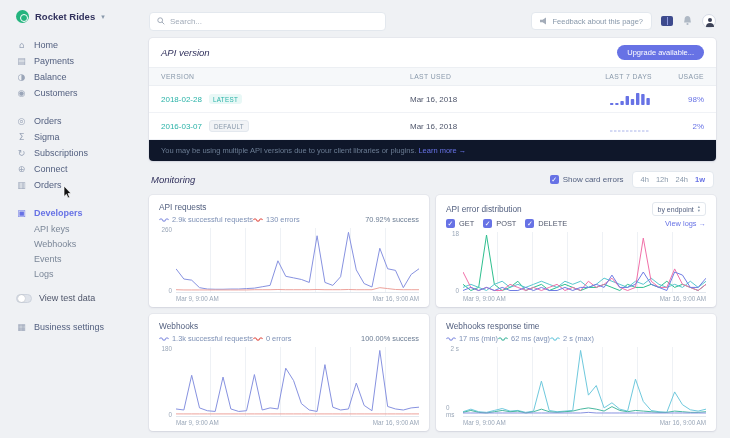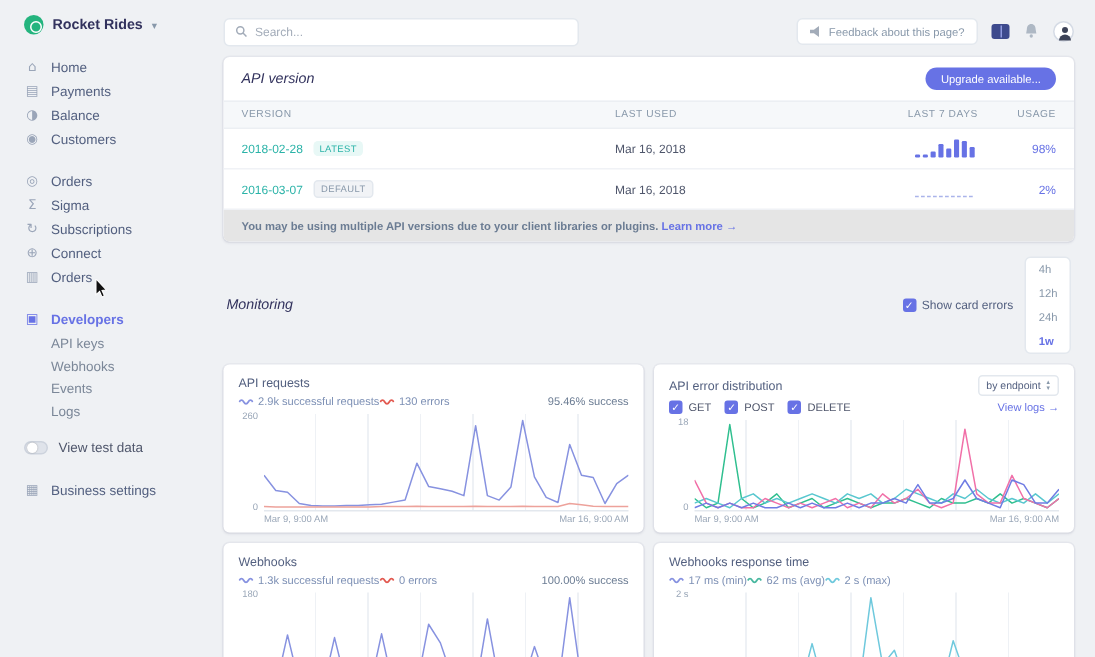--- a/index.html
+++ b/index.html
@@ -55,30 +55,30 @@
   .thead > div { padding:5px 0; }
   .trow { border-bottom:1px solid #f0f2f6; font-size:8px; }
   .trow > div { padding:6px 0; }
   .col-r { text-align:right; }
   .ver-cell { display:flex; align-items:center; gap:7px; }
   .ver-link { color:var(--teal,#2bb3a8); cursor:pointer; }
   .badge { font-size:6.3px; letter-spacing:.3px; border-radius:3px; padding:1.5px 4px; }
   .badge.latest { color:var(--teal,#2bb3a8); background:#e8f8f6; }
   .badge.default { color:#8898aa; background:#f1f3f6; border:1px solid #e3e8ee; }
   .usage { color:var(--accent,#6772e5); }
-  .apiv-note { background:#e5e5e5; padding:6px 12px; font-size:7.5px; color:#6b7c93;font-weight:bold; }
+  .apiv-note { background:#0f172a; padding:6px 12px; font-size:7.5px; color:#6b7c93; }
   .apiv-note a { color:var(--accent,#6772e5); text-decoration:none; cursor:pointer; }
   
   .mon-head { display:flex; align-items:center; margin:2px 2px 7px 2px; }
   .mon-right { margin-left:auto; display:flex; align-items:center; gap:8px; }
   .cb { width:9px; height:9px; border-radius:2px; background:var(--accent,#6772e5); color:#fff;
     display:inline-flex; align-items:center; justify-content:center; font-size:7px; cursor:pointer; flex:0 0 auto; }
   .cb-label { font-size:8px; color:#525f7f; }
   .cb-pair { display:flex; align-items:center; gap:4px; cursor:pointer; }
-  .seg { display:flex; gap:7px; background:#fff; border:1px solid #e3e8ee; border-radius:4px; padding:3px 8px; font-size:7.5px; color:#8898aa;flex-direction:column; }
+  .seg { display:flex; gap:7px; background:#fff; border:1px solid #e3e8ee; border-radius:4px; padding:3px 8px; font-size:7.5px; color:#8898aa; }
   .seg span { cursor:pointer; }
   .seg .on { color:var(--accent,#6772e5); font-weight:bold; }
   .grid2 { display:grid; grid-template-columns:1fr 1fr; gap:7px; }
   .chart-card { padding:7px 10px 5px 10px; display:flex; flex-direction:column; height:112px; }
   .row2 .chart-card { height:117px; }
   .cc-title { font-size:8.3px; color:#525f7f; }
   .cc-head { display:flex; align-items:center; justify-content:space-between; }
   .legend-row { display:flex; align-items:center; margin-top:3px; font-size:7.4px; color:#7d90b5; }
   .legend { display:flex; align-items:center; gap:3px; }
   .legend svg { display:block; }
@@ -279,21 +279,21 @@
             <span>2.9k successful requests</span>
           </span>
           <span class="legend">
             <span style="color: rgb(226, 89, 80);">
               <svg width="10" height="6" viewBox="0 0 10 6">
                   <path d="M0.5 3 Q2 0.5 3.5 3 T6.5 3 T9.5 3" fill="none" stroke="currentColor" stroke-width="1.2"></path>
                 </svg>
             </span>
             <span>130 errors</span>
           </span>
-          <span class="summary">95.46% success</span>
+          <span class="summary">70.92% success</span>
         </div>
         <div class="plotwrap">
           <div class="ylab">
             <span class="yt">260</span>
             <span class="yb">0</span>
           </div>
           <div class="plot">
             <svg viewBox="0 0 100 40" preserveAspectRatio="none">
                 <polyline points="0.00,25.48 3.23,31.88 6.45,32.60 9.68,37.29 12.90,38.15 16.13,38.29 19.35,38.29 22.58,38.15 25.81,38.15 29.03,37.86 32.26,37.58 35.48,36.72 38.71,35.87 41.94,20.50 45.16,30.18 48.39,31.17 51.61,32.17 54.84,34.02 58.06,4.85 61.29,34.02 64.52,35.87 67.74,30.46 70.97,2.71 74.19,26.19 77.42,34.73 80.65,36.87 83.87,12.67 87.10,25.48 90.32,26.48 93.55,37.29 96.77,29.04 100.00,25.48" fill="none" stroke="#8792e0" stroke-width="1" vector-effect="non-scaling-stroke" stroke-linejoin="round"></polyline>
                 <polyline points="0.00,38.57 3.23,38.72 6.45,38.72 9.68,38.72 12.90,38.72 16.13,38.72 19.35,38.72 22.58,38.72 25.81,38.72 29.03,38.72 32.26,38.57 35.48,38.57 38.71,38.57 41.94,38.43 45.16,38.57 48.39,38.57 51.61,38.57 54.84,38.57 58.06,38.43 61.29,38.57 64.52,38.57 67.74,38.57 70.97,38.43 74.19,38.57 77.42,38.57 80.65,38.57 83.87,37.29 87.10,37.86 90.32,38.43 93.55,38.57 96.77,38.57 100.00,38.57" fill="none" stroke="#eda29b" stroke-width="1" vector-effect="non-scaling-stroke" stroke-linejoin="round"></polyline>

